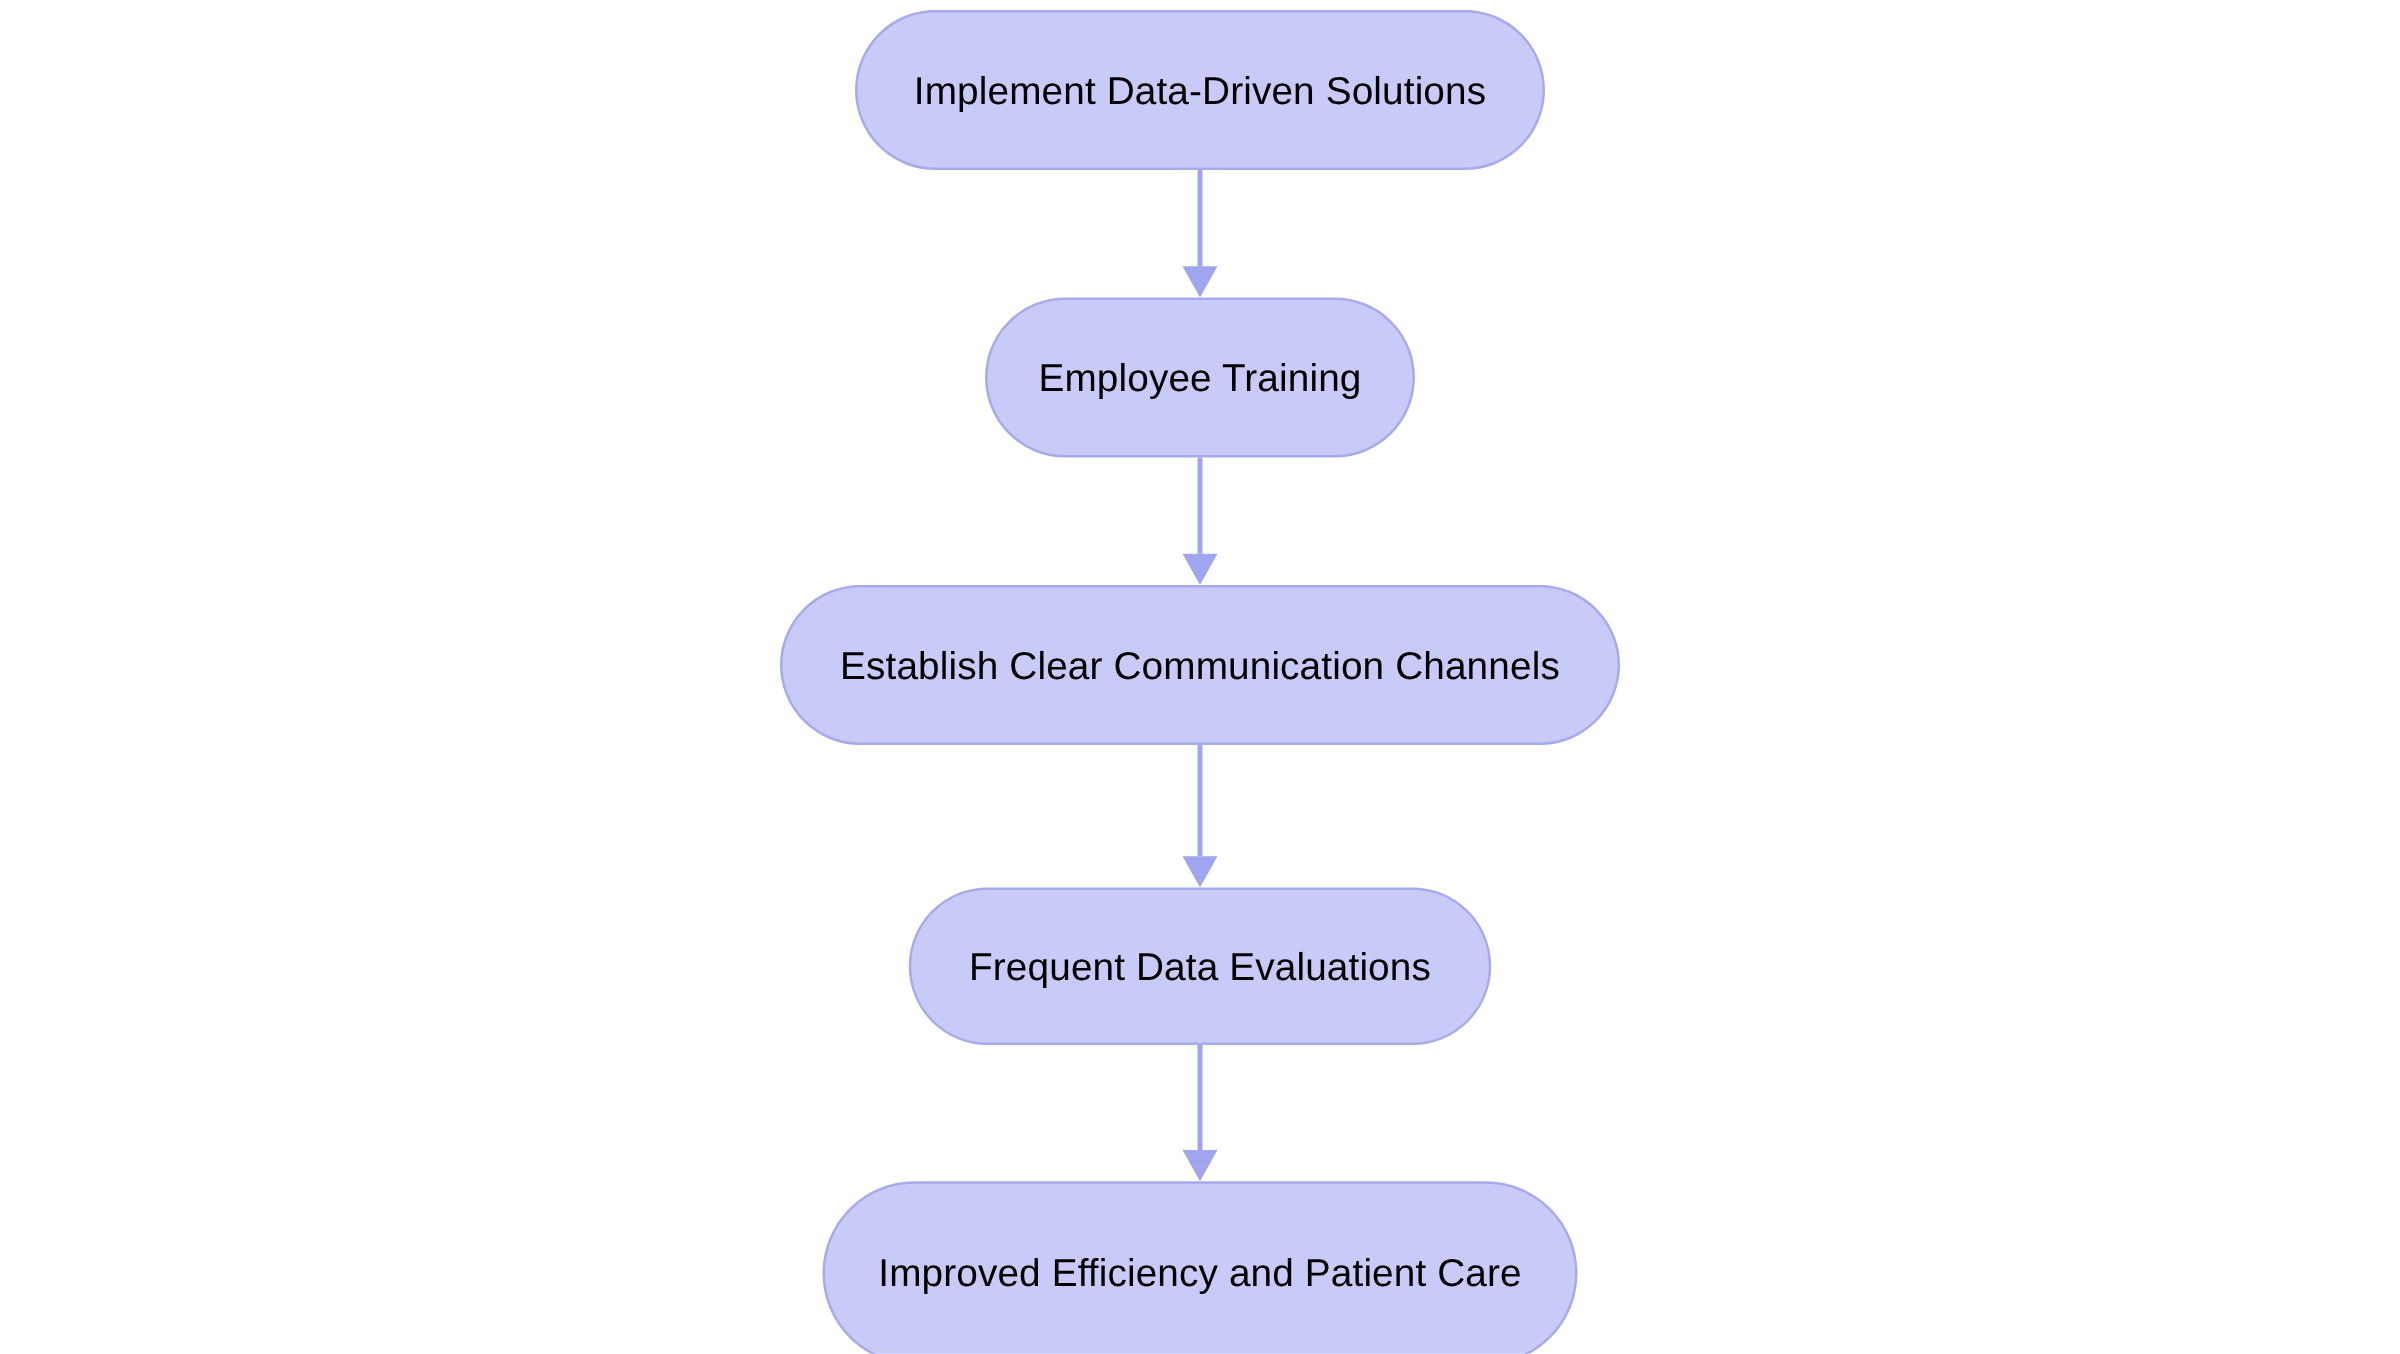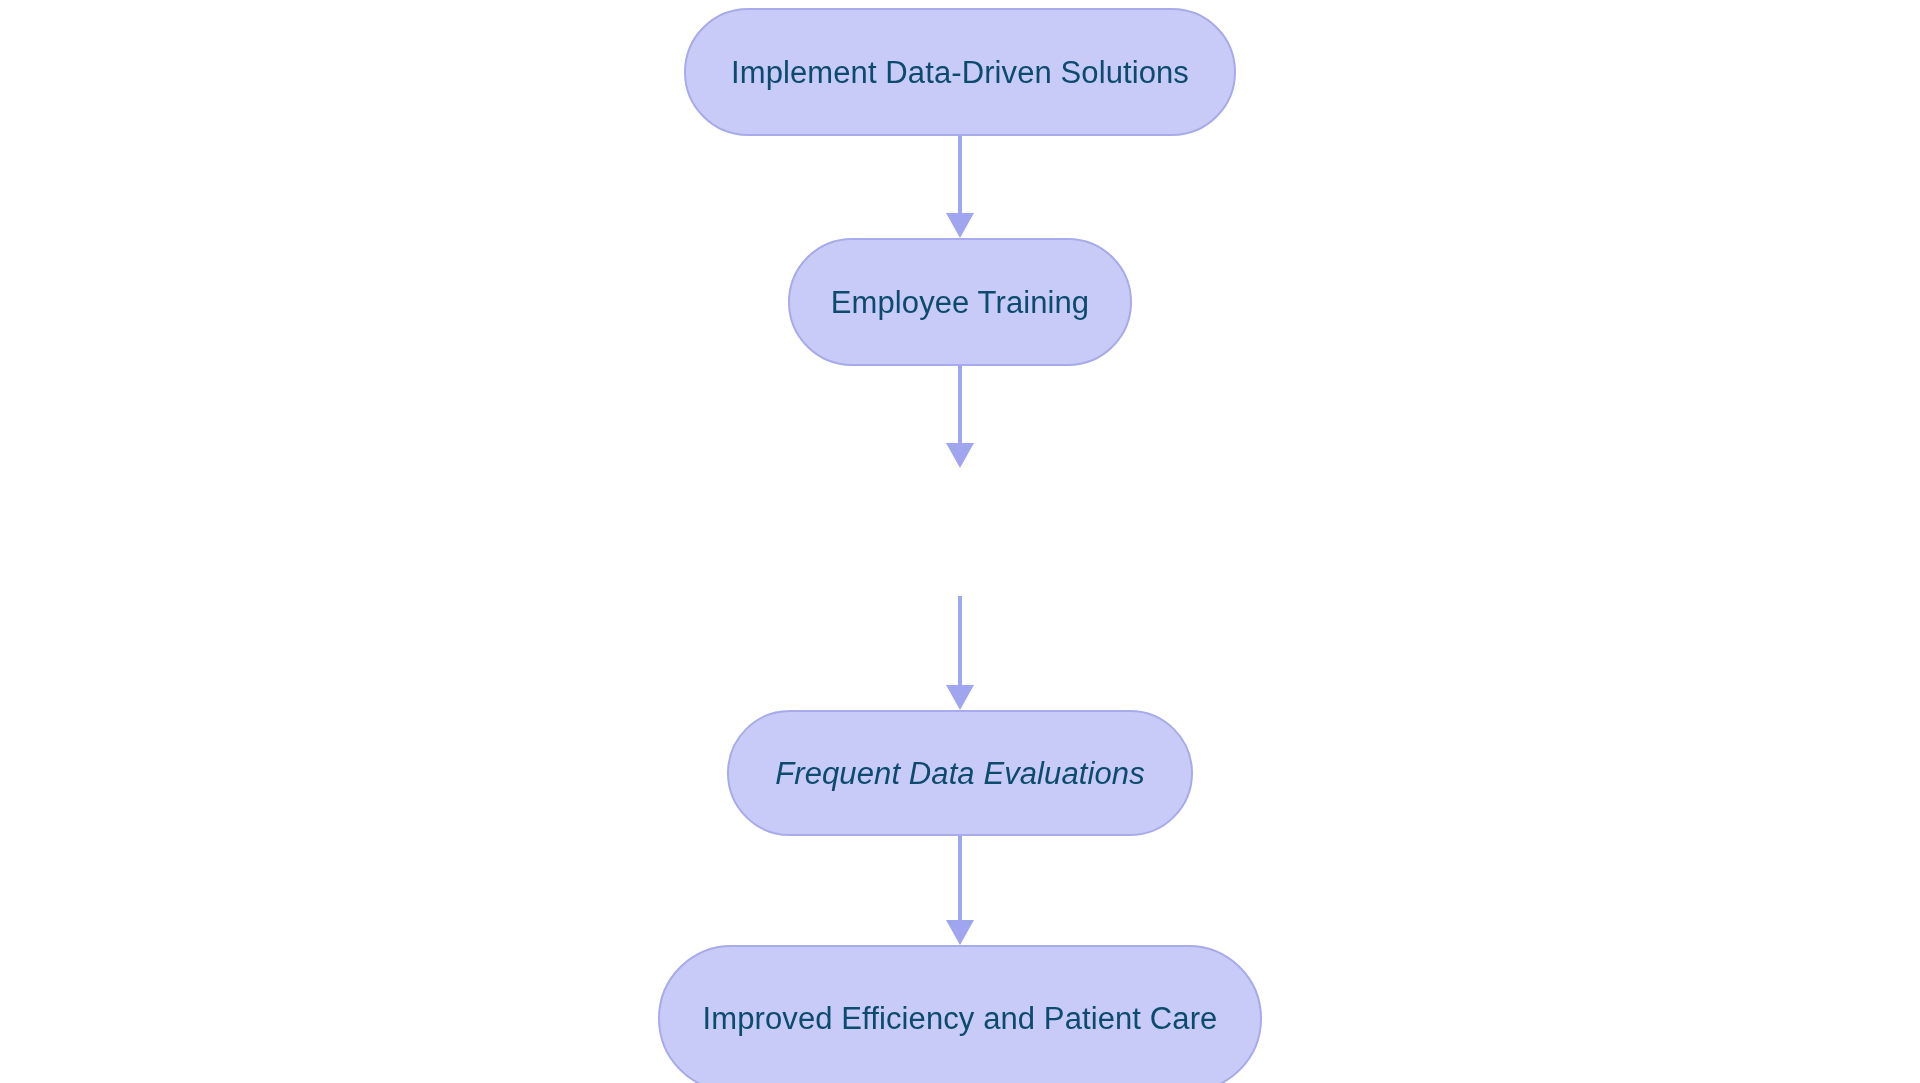--- a/index.html
+++ b/index.html
@@ -33,30 +33,30 @@
     border: 2px solid #a7abe9;
     border-radius: 9999px;
     color: #3333cc;
   }
 
   .flow-node-label {
     font-family: "Liberation Sans", sans-serif;
     font-size: 31px;
     line-height: 1;
     letter-spacing: 0.1px;
-    color: #0c4a6e;
+    color: #000000;
     white-space: nowrap;
     text-align: center;
   }
 
   
   .node-1 { top: 8px;   width: 552px; height: 128px; }
   .node-2 { top: 238px; width: 344px; height: 128px; }
   .node-3 { top: 468px; width: 672px; height: 128px; }
-  .node-4 { top: 710px; width: 466px; height: 126px; font-style: italic; }
+  .node-4 { top: 710px; width: 466px; height: 126px; }
   .node-5 { top: 945px; width: 604px; height: 147px; }
 
   
   .flow-arrow {
     position: absolute;
     left: 50%;
     transform: translateX(-50%);
     width: 30px;
   }
   .flow-arrow .arrow-line {
@@ -104,20 +104,23 @@
 
   <div class="flow-node node-2">
     <span class="flow-node-label">Employee Training</span>
   </div>
 
   <div class="flow-arrow arrow-2">
     <div class="arrow-line"></div>
     <div class="arrow-head"></div>
   </div>
 
+  <div class="flow-node node-3">
+    <span class="flow-node-label">Establish Clear Communication Channels</span>
+  </div>
 
   <div class="flow-arrow arrow-3">
     <div class="arrow-line"></div>
     <div class="arrow-head"></div>
   </div>
 
   <div class="flow-node node-4">
     <span class="flow-node-label">Frequent Data Evaluations</span>
   </div>
 

